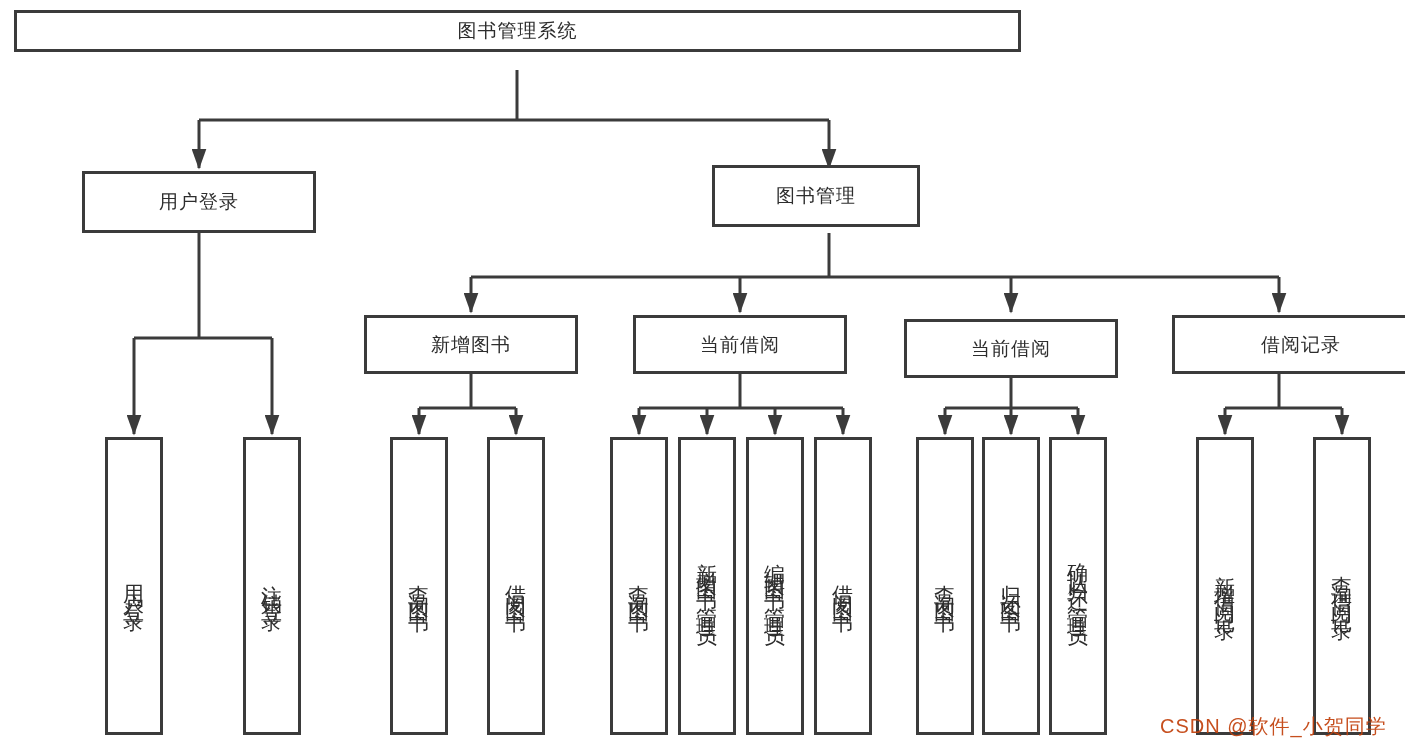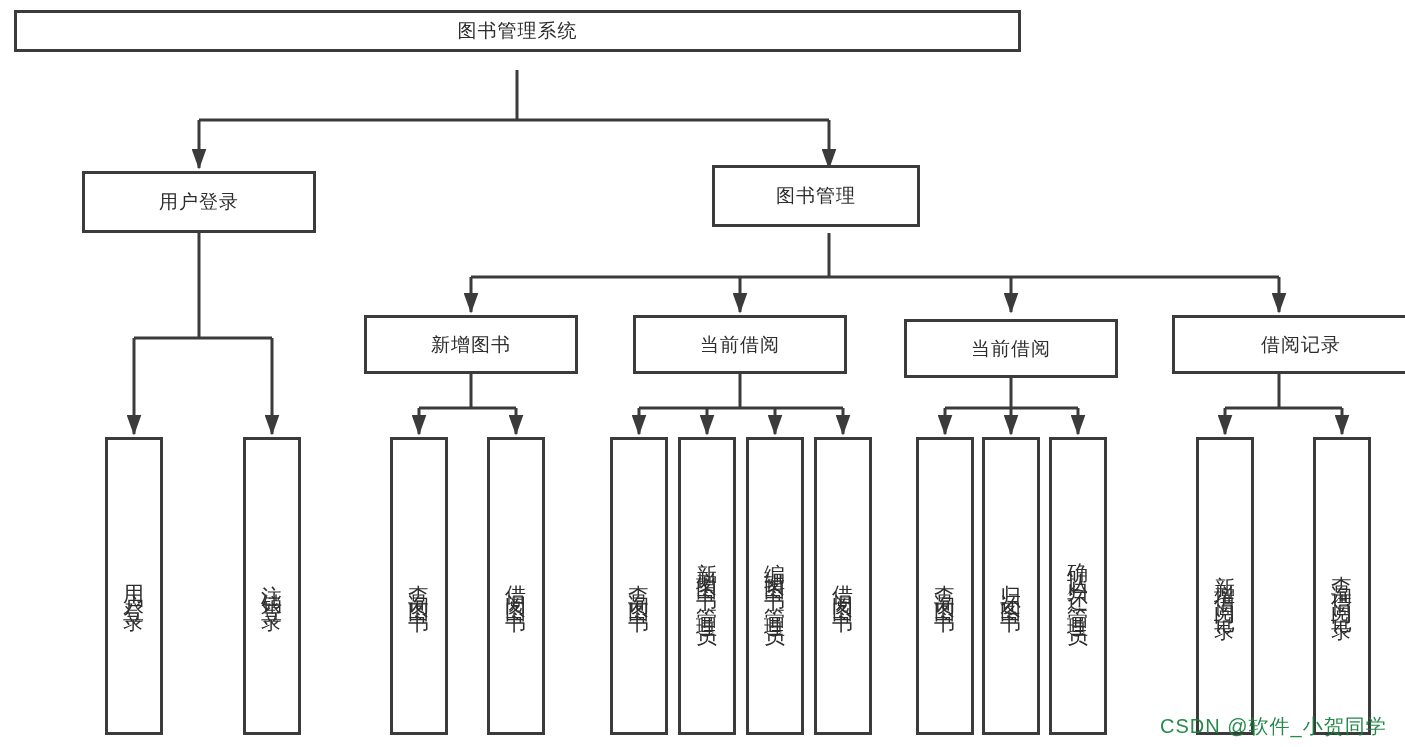--- a/index.html
+++ b/index.html
@@ -17,21 +17,21 @@
   .box.h span {
     font-size:19px; color:#2d2d2d; letter-spacing:1px; white-space:nowrap;
   }
   .box.v span {
     writing-mode:vertical-rl; text-orientation:mixed;
     font-size:21px; line-height:1.0; letter-spacing:9px;
     color:#2d2d2d;
   }
   .watermark {
     position:absolute; left:1160px; top:713px;
-    font-size:20px; color:#15803d; opacity:0.92;
+    font-size:20px; color:#c2410c; opacity:0.92;
     letter-spacing:1px; white-space:nowrap;
   }
 </style>
 </head>
 <body>
 
 <div class="canvas">
 
   <svg class="connectors" width="1405" height="747" viewBox="0 0 1405 747">
     <defs>

